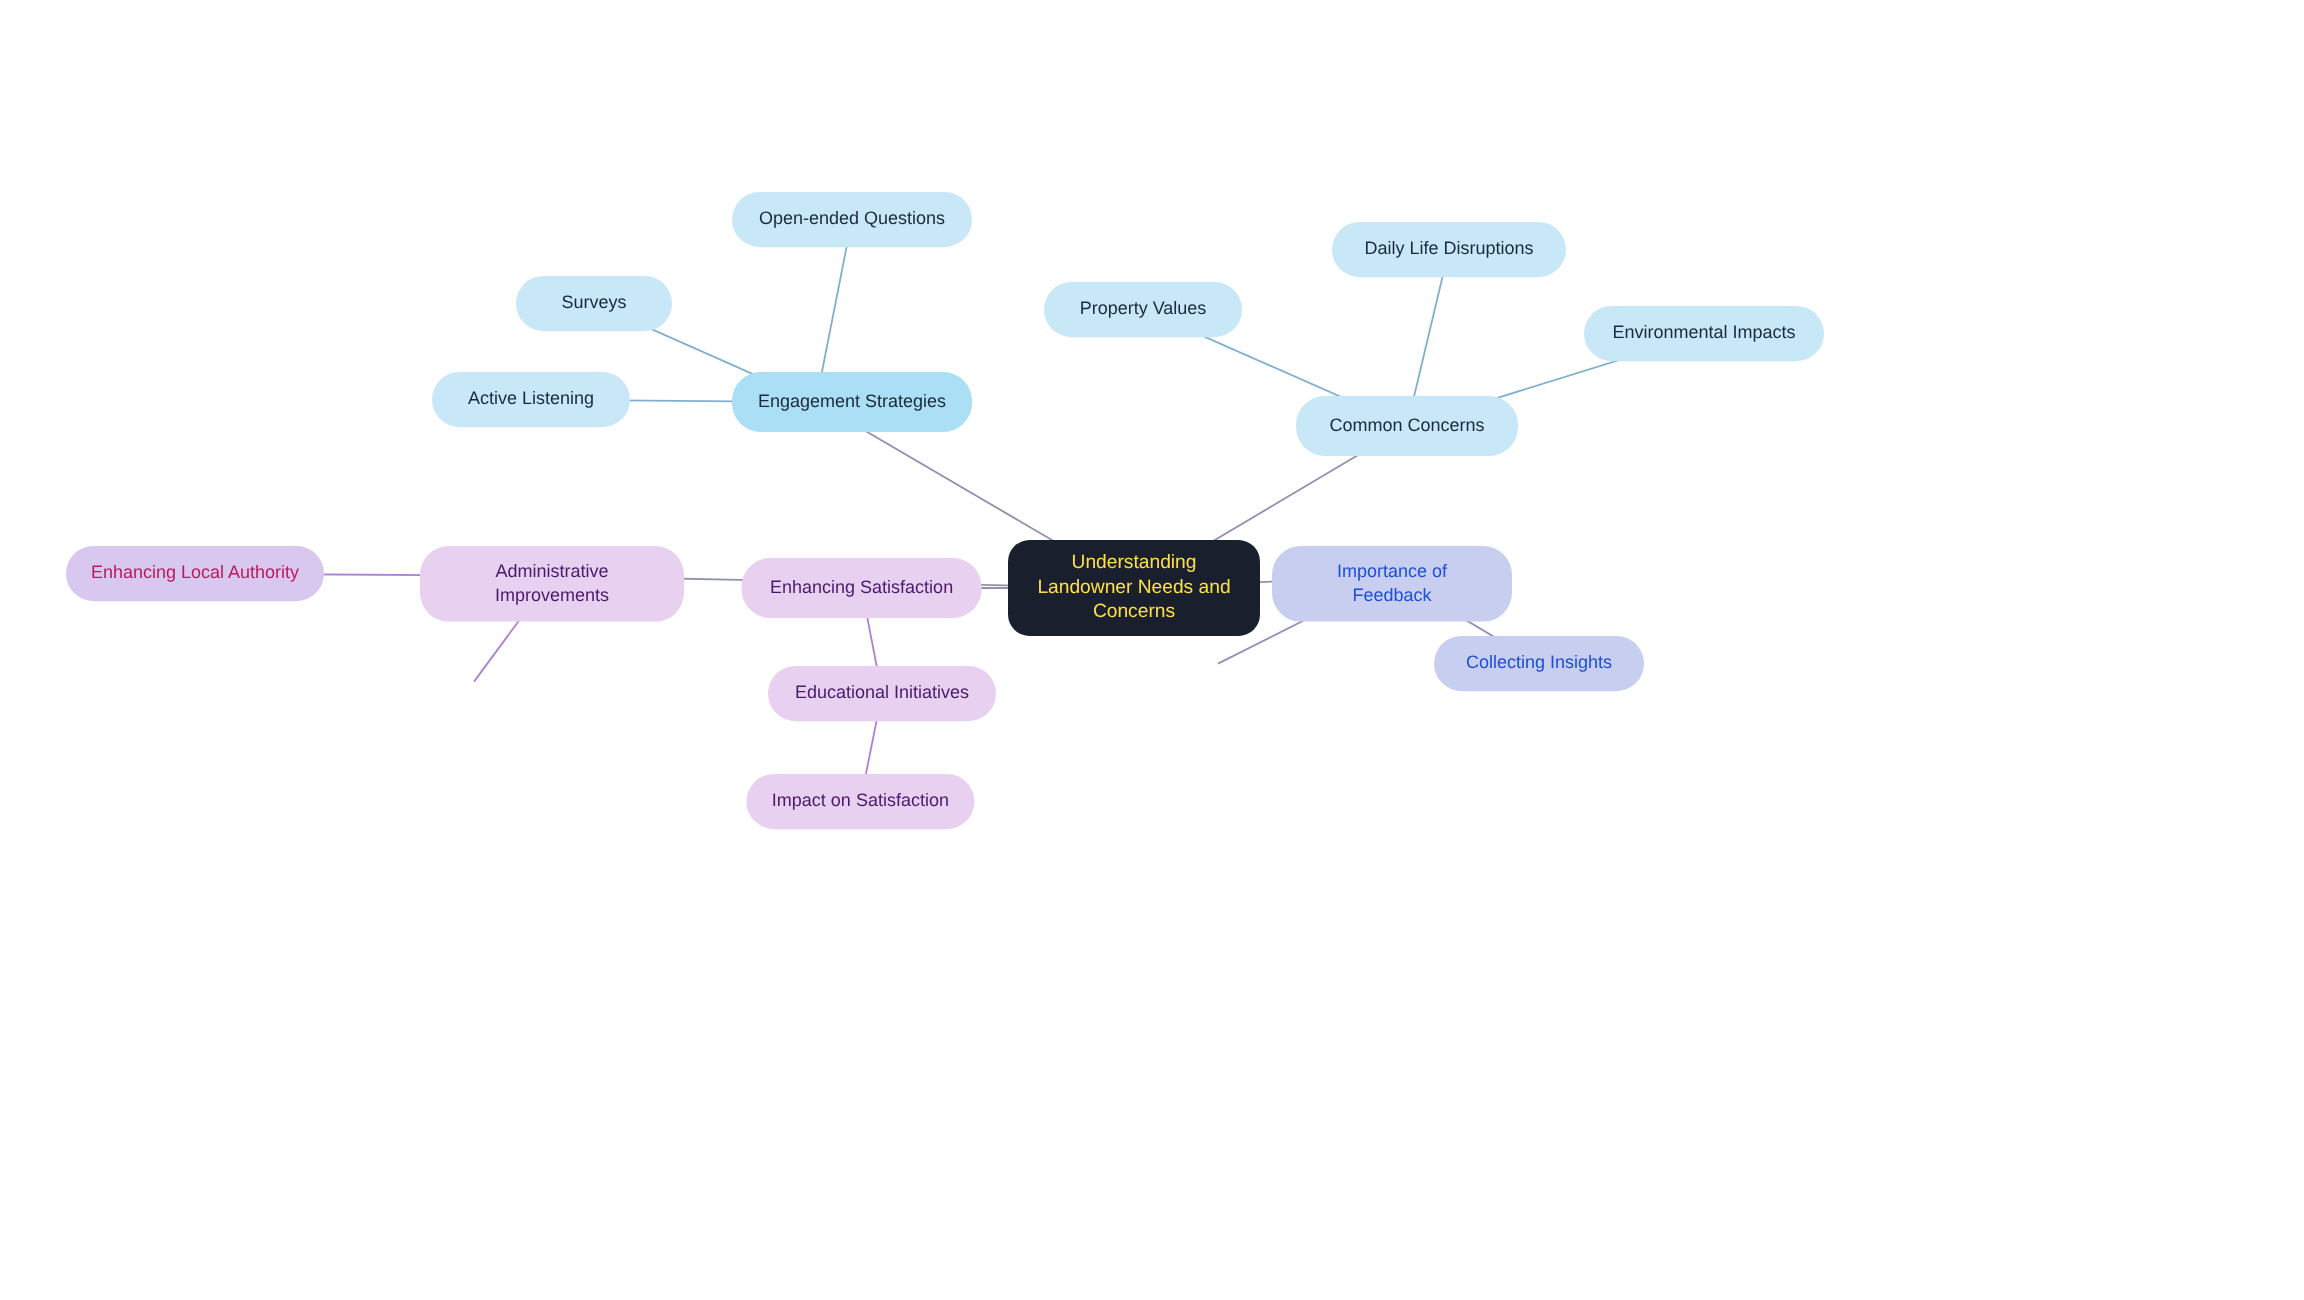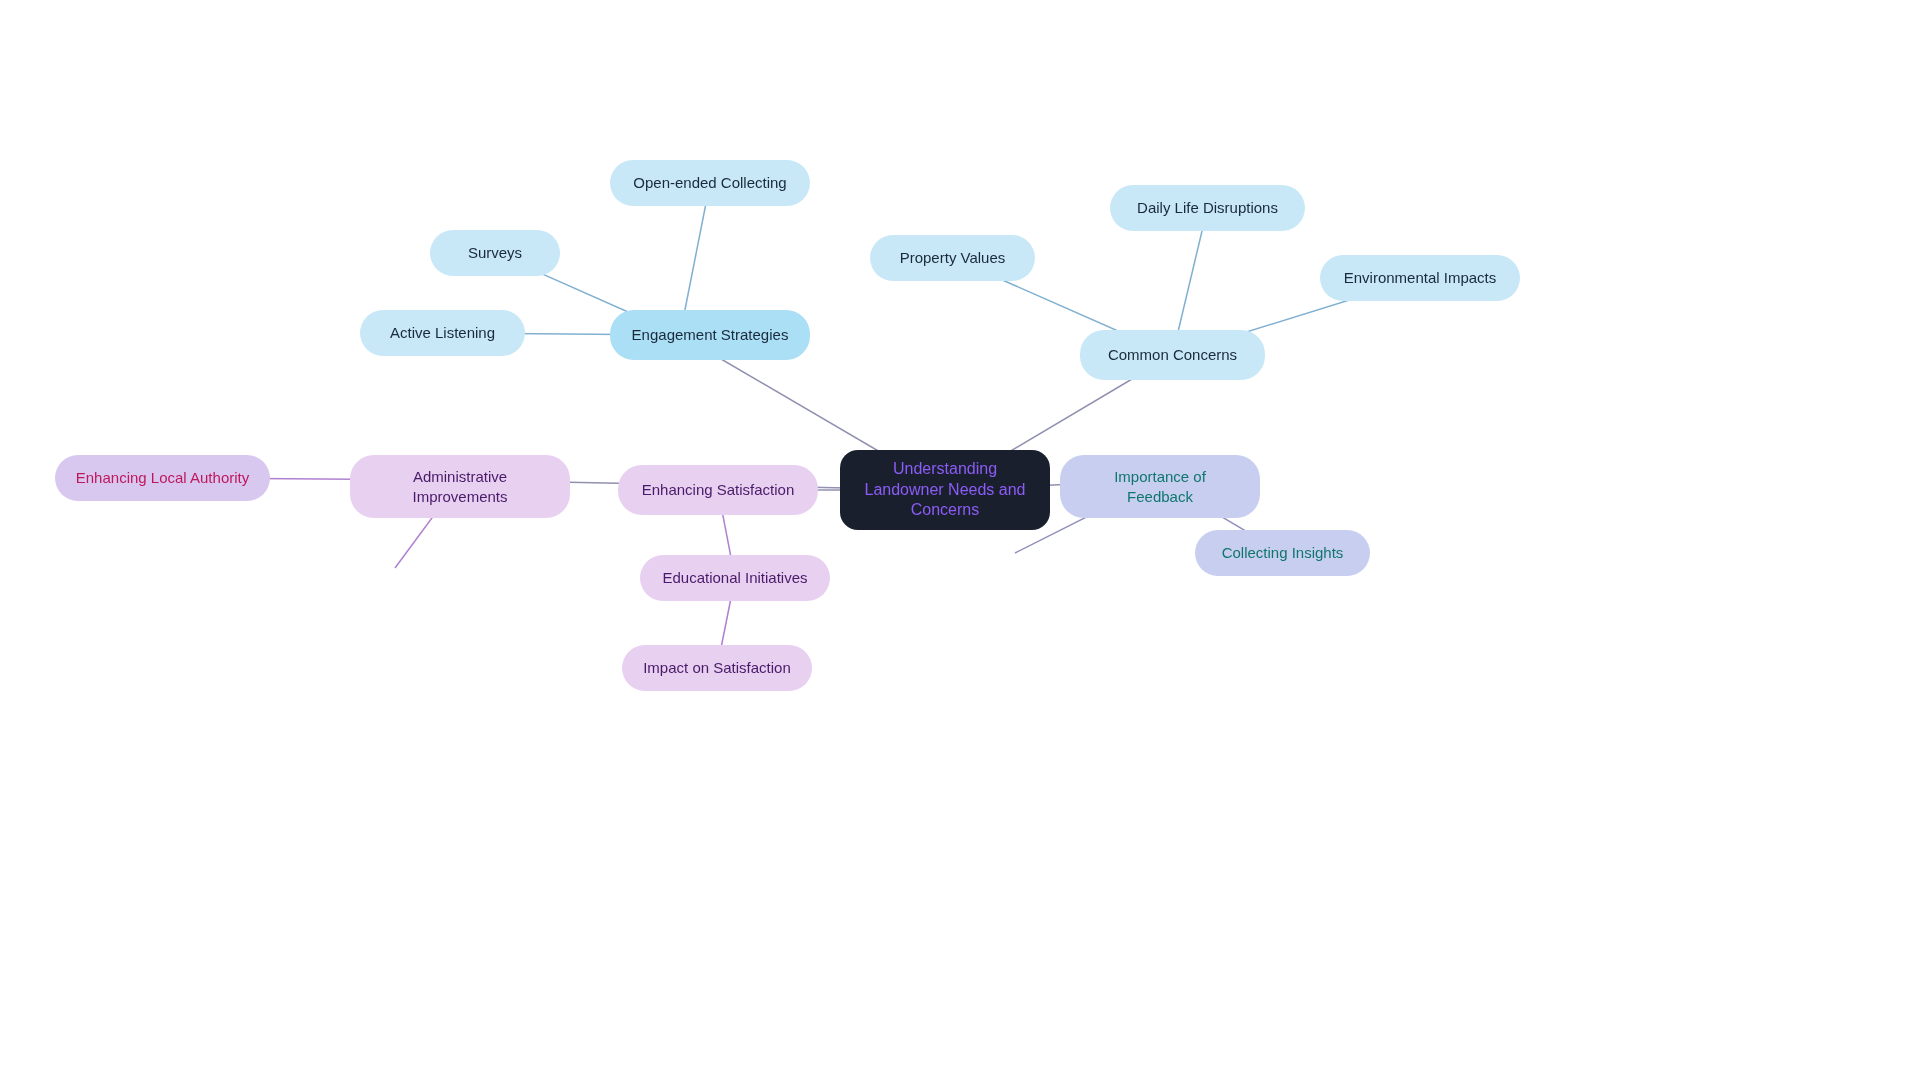--- a/index.html
+++ b/index.html
@@ -29,21 +29,21 @@
       align-items: center;
       justify-content: center;
       text-align: center;
       font-size: 15px;
       line-height: 1.3;
       padding: 12px 20px;
       cursor: default;
     }
     .node-center {
       background: #1a1f2e;
-      color: #8b5cf6;
+      color: #fde047;
       font-size: 16px;
       font-weight: 500;
       border-radius: 18px;
       width: 210px;
       height: 80px;
     }
     .node-blue {
       background: #aadff5;
       color: #1a2a3a;
       border: none;
@@ -55,21 +55,21 @@
     .node-purple {
       background: #e8d0f0;
       color: #4a1a6a;
     }
     .node-purple-light {
       background: #d8c8f0;
       color: #be185d;
     }
     .node-lavender {
       background: #c8cef0;
-      color: #0f766e;
+      color: #1d4ed8;
     }
   </style>
 </head>
 <body>
 
 <div id="canvas">
   <svg id="lines">
       <line x1="945" y1="490" x2="680" y2="335" stroke="#9090b0" stroke-width="1.5"></line>
       <line x1="945" y1="490" x2="1172.5" y2="355" stroke="#9090b0" stroke-width="1.5"></line>
       <line x1="945" y1="490" x2="1160" y2="480" stroke="#9090b0" stroke-width="1.5"></line>
@@ -85,21 +85,21 @@
       <line x1="1160" y1="480" x2="1282.5" y2="553" stroke="#9090c0" stroke-width="1.5"></line>
       <line x1="718" y1="490" x2="735" y2="578" stroke="#b080d0" stroke-width="1.5"></line>
       <line x1="735" y1="578" x2="717" y2="668" stroke="#b080d0" stroke-width="1.5"></line>
       <line x1="460" y1="480" x2="395" y2="568" stroke="#b080d0" stroke-width="1.5"></line>
       <line x1="460" y1="480" x2="162.5" y2="478" stroke="#b080d0" stroke-width="1.5"></line>
     </svg>
 <div class="node node-center" style="left: 840px; top: 450px; width: 210px; height: 80px;">Understanding Landowner
 Needs and Concerns</div>
     <div class="node node-blue" style="left: 610px; top: 310px; width: 200px; min-height: 50px;">Engagement Strategies</div>
     <div class="node node-blue-light" style="left: 430px; top: 230px; width: 130px; min-height: 46px;">Surveys</div>
-    <div class="node node-blue-light" style="left: 610px; top: 160px; width: 200px; min-height: 46px;">Open-ended Collecting</div>
+    <div class="node node-blue-light" style="left: 610px; top: 160px; width: 200px; min-height: 46px;">Open-ended Questions</div>
     <div class="node node-blue-light" style="left: 360px; top: 310px; width: 165px; min-height: 46px;">Active Listening</div>
     <div class="node node-blue-light" style="left: 1080px; top: 330px; width: 185px; min-height: 50px;">Common Concerns</div>
     <div class="node node-blue-light" style="left: 870px; top: 235px; width: 165px; min-height: 46px;">Property Values</div>
     <div class="node node-blue-light" style="left: 1110px; top: 185px; width: 195px; min-height: 46px;">Daily Life Disruptions</div>
     <div class="node node-blue-light" style="left: 1320px; top: 255px; width: 200px; min-height: 46px;">Environmental Impacts</div>
     <div class="node node-lavender" style="left: 1060px; top: 455px; width: 200px; min-height: 50px;">Importance of Feedback</div>
     <div class="node node-lavender" style="left: 1195px; top: 530px; width: 175px; min-height: 46px;">Collecting Insights</div>
     <div class="node node-purple" style="left: 618px; top: 465px; width: 200px; min-height: 50px;">Enhancing Satisfaction</div>
     <div class="node node-purple" style="left: 640px; top: 555px; width: 190px; min-height: 46px;">Educational Initiatives</div>
     <div class="node node-purple" style="left: 622px; top: 645px; width: 190px; min-height: 46px;">Impact on Satisfaction</div>

